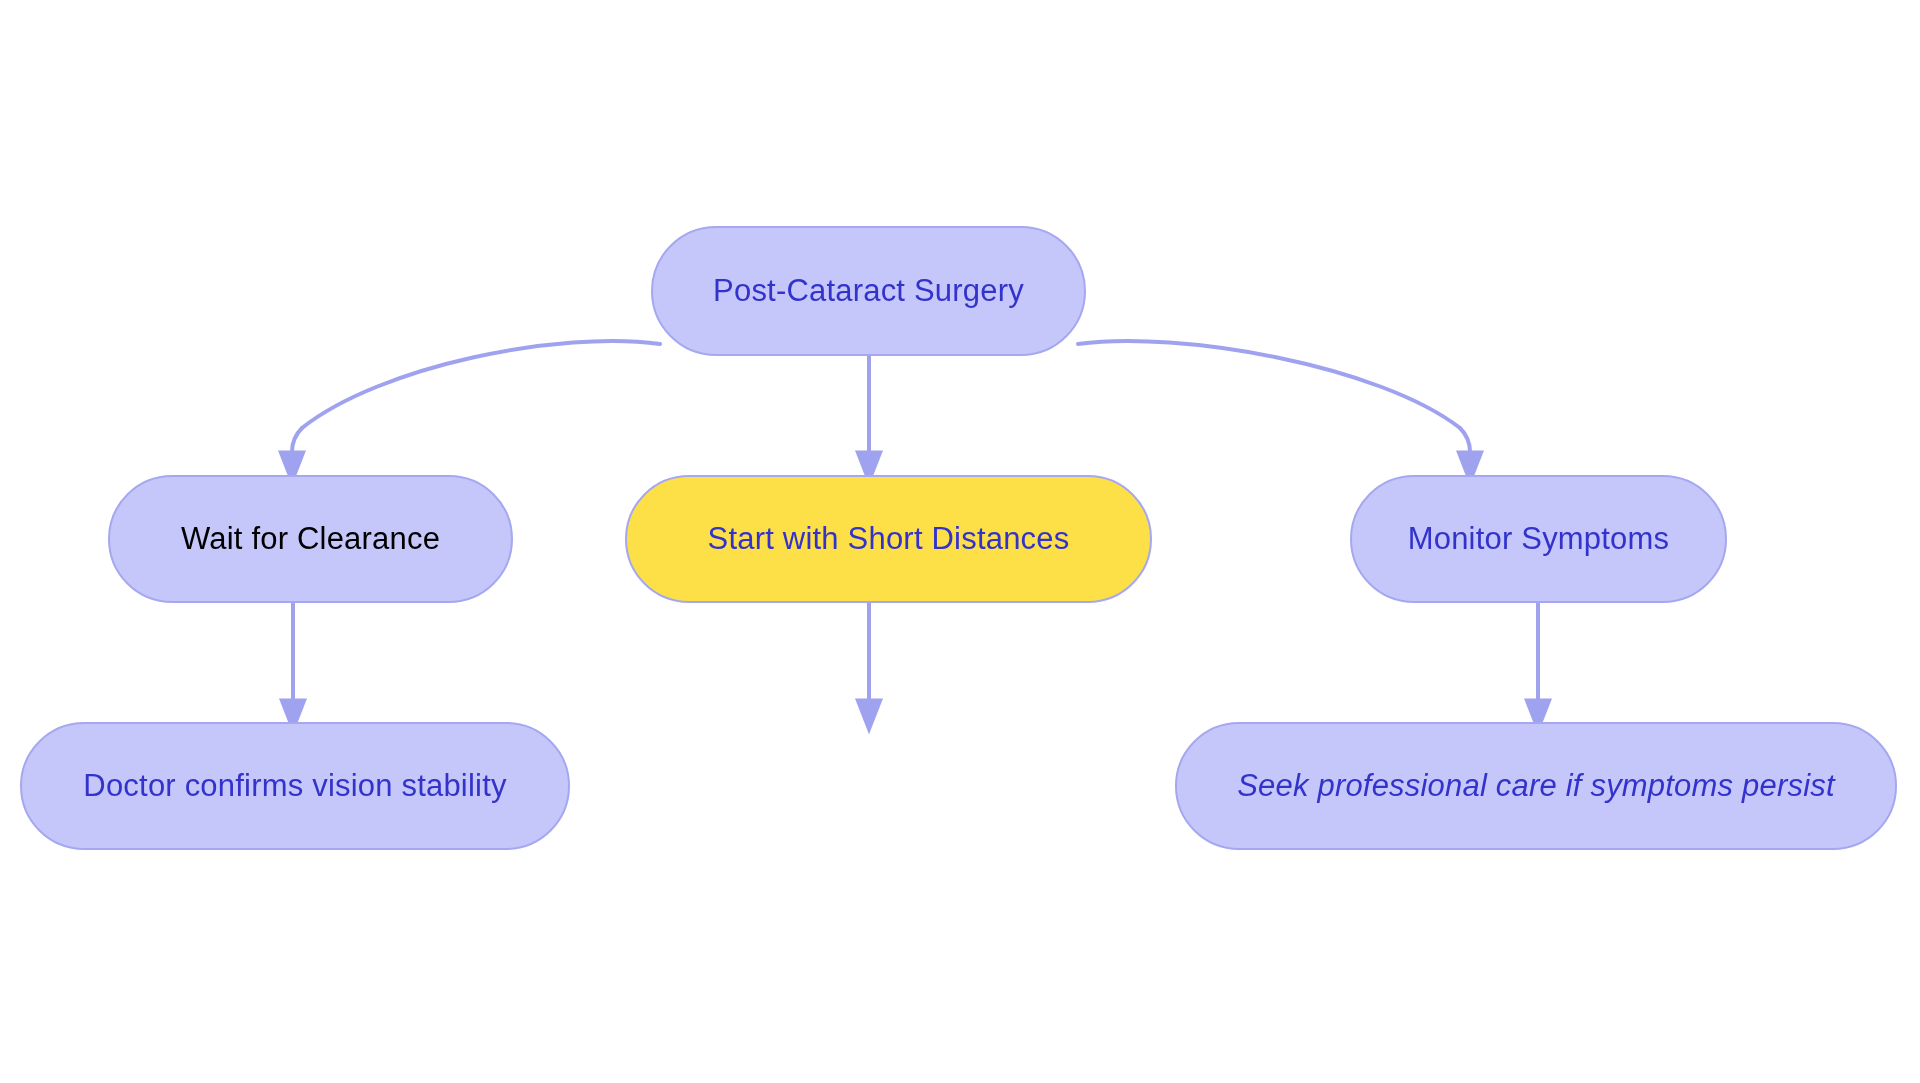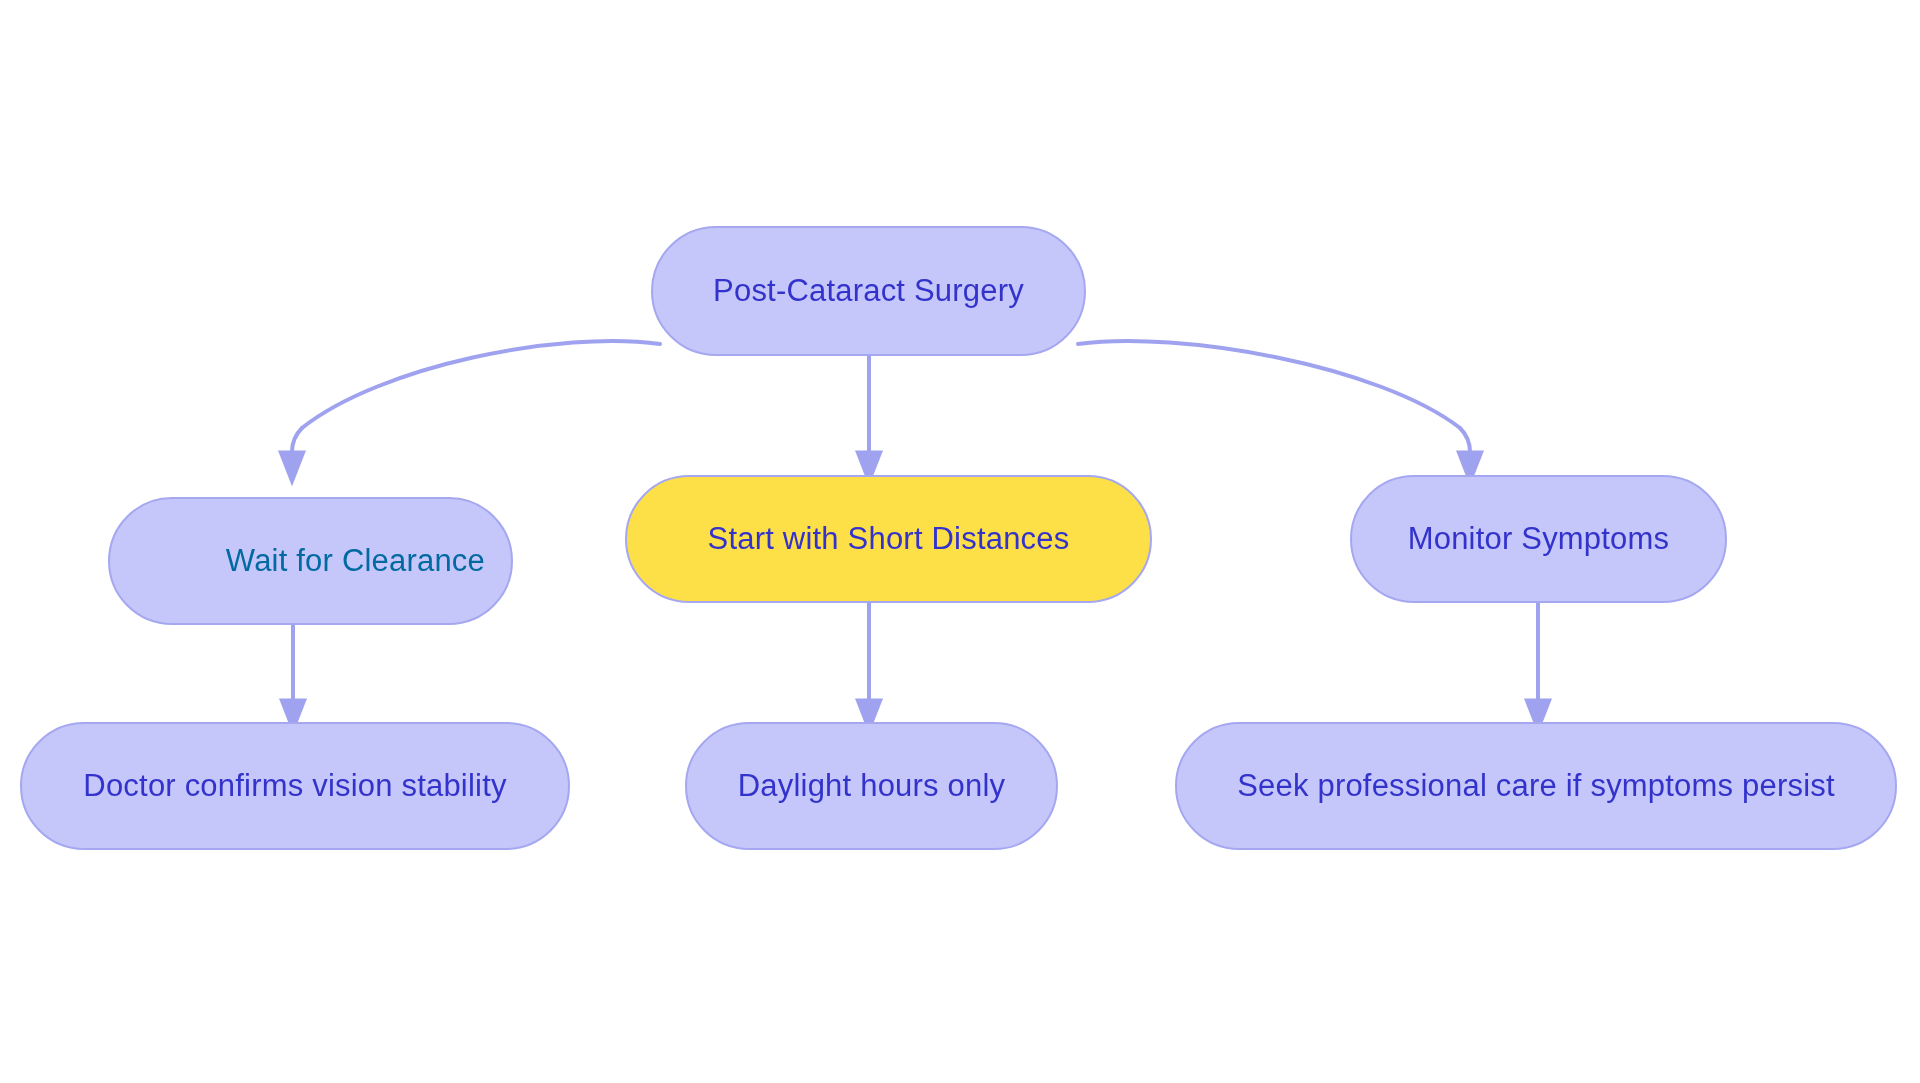--- a/index.html
+++ b/index.html
@@ -86,37 +86,34 @@
 
     <g>
       <line x1="1538" y1="603" x2="1538" y2="700" stroke="#9fa2ee" stroke-width="4" marker-end="url(#arrowhead)"></line>
     </g>
   </svg>
 
   <div class="node" style="left: 651px; top: 226px; width: 435px; height: 130px; background: rgb(197, 199, 250); border-color: rgb(165, 168, 240); color: rgb(51, 51, 204);">
     <span class="node-label">Post-Cataract Surgery</span>
   </div>
 
-  <div class="node" style="left: 108px; top: 497px; width: 405px; height: 128px; background: rgb(197, 199, 250); border-color: rgb(165, 168, 240); color: #0369a1; justify-content: flex-end;">
+  <div class="node" style="left: 108px; top: 475px; width: 405px; height: 128px; background: rgb(197, 199, 250); border-color: rgb(165, 168, 240); color: #000000;">
     <span class="node-label">Wait for Clearance</span>
   </div>
 
   <div class="node" style="left: 625px; top: 475px; width: 527px; height: 128px; background: #fde047; border-color: rgb(165, 168, 240); color: rgb(51, 51, 204);">
     <span class="node-label">Start with Short Distances</span>
   </div>
 
   <div class="node" style="left: 20px; top: 722px; width: 550px; height: 128px; background: rgb(197, 199, 250); border-color: rgb(165, 168, 240); color: rgb(51, 51, 204);">
     <span class="node-label">Doctor confirms vision stability</span>
   </div>
 
   <div class="node" style="left: 1350px; top: 475px; width: 377px; height: 128px; background: rgb(197, 199, 250); border-color: rgb(165, 168, 240); color: rgb(51, 51, 204);">
     <span class="node-label">Monitor Symptoms</span>
   </div>
 
-  <div class="node" style="left: 685px; top: 722px; width: 373px; height: 128px; background: rgb(197, 199, 250); border-color: rgb(165, 168, 240); color: rgb(51, 51, 204);">
-    <span class="node-label">Daylight hours only</span>
-  </div>
 
-  <div class="node" style="left: 1175px; top: 722px; width: 722px; height: 128px; background: rgb(197, 199, 250); border-color: rgb(165, 168, 240); color: rgb(51, 51, 204);">
+  <div class="node" style="left: 1175px; top: 722px; width: 722px; height: 128px; background: rgb(197, 199, 250); border-color: rgb(165, 168, 240); color: rgb(51, 51, 204); font-style: italic;">
     <span class="node-label">Seek professional care if symptoms persist</span>
   </div>
 
 </div>
 
 </body></html>

